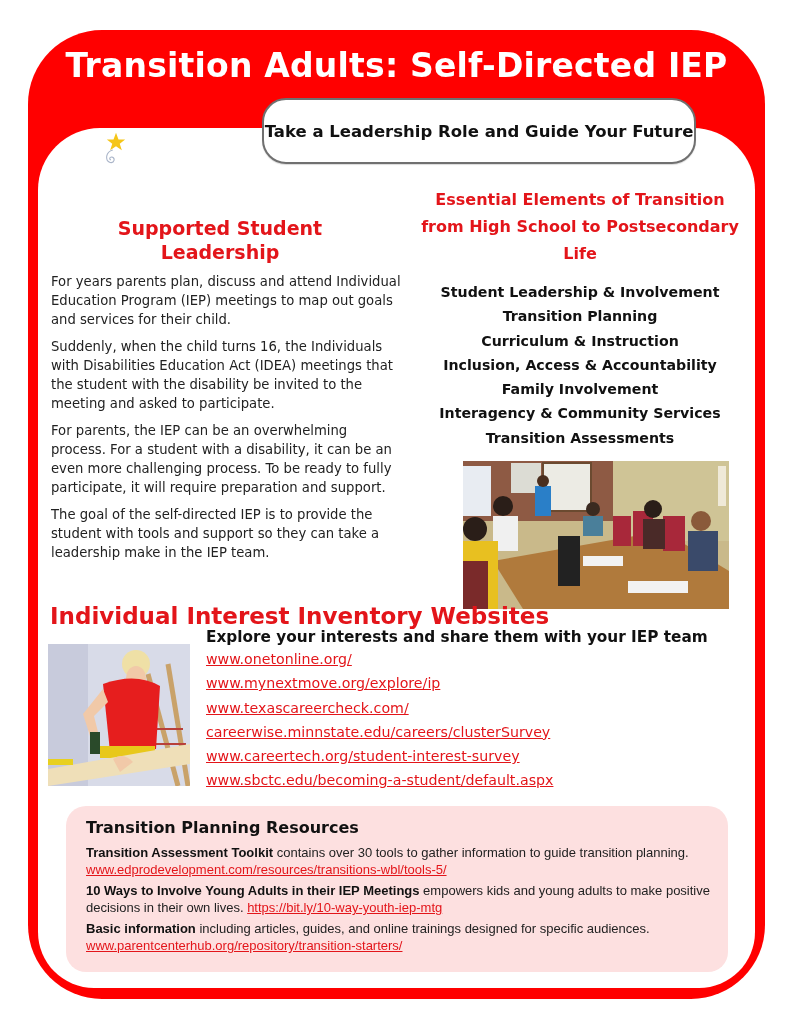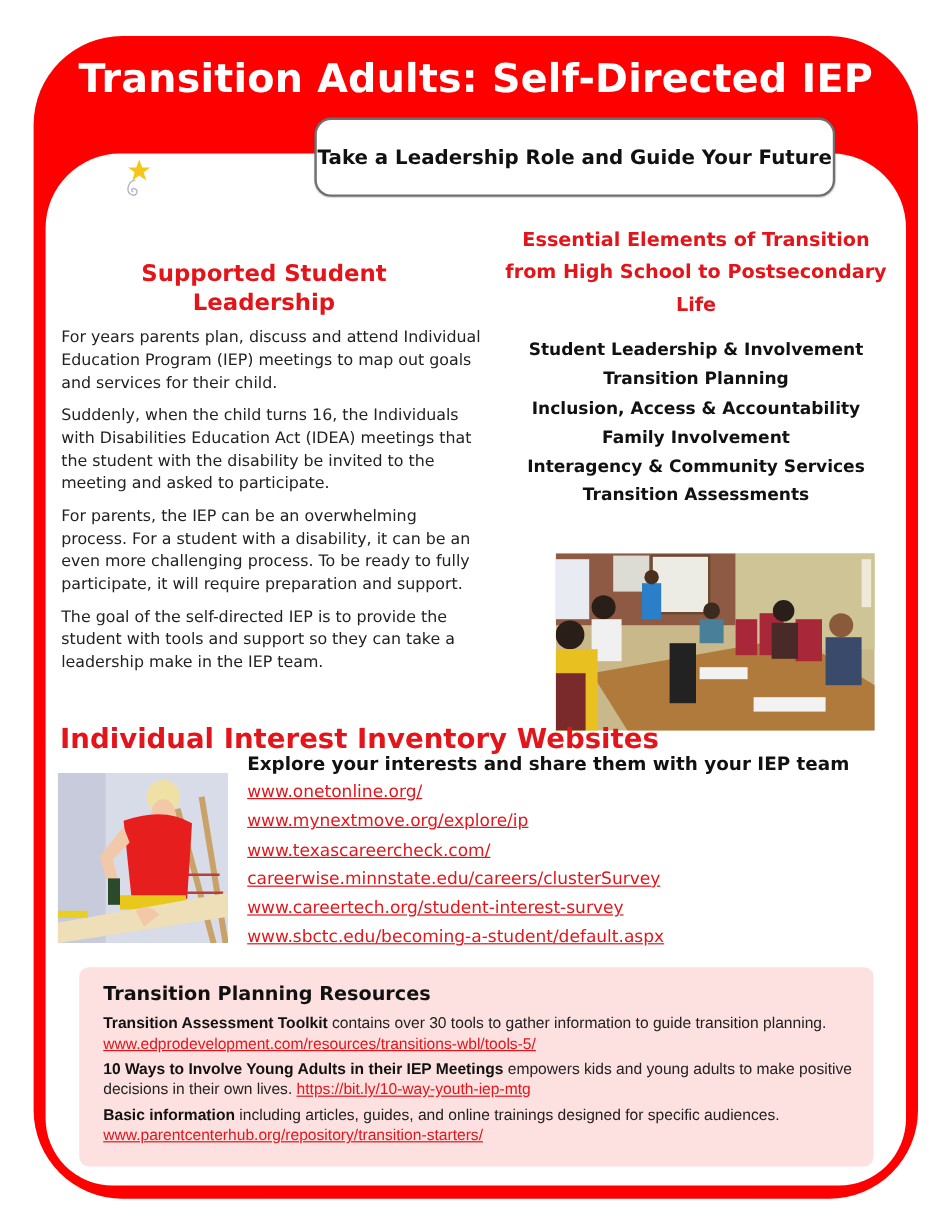--- a/index.html
+++ b/index.html
@@ -15,21 +15,21 @@
       position: absolute; left: 38px; top: 128px; width: 717px; height: 860px;
       background: #ffffff; border-radius: 62px 62px 56px 56px;
     }
     .main-title {
       position: absolute; left: 28px; top: 46px; width: 737px; text-align: center;
       color: #ffffff; font-weight: bold; font-size: 33px; letter-spacing: 0.2px;
       font-family: "DejaVu Sans", sans-serif;
     }
     .subtitle-box {
       position: absolute; left: 262px; top: 98px; width: 430px; height: 62px;
-      background: #fff; border: 2px solid #707070; border-radius: 14px;
+      background: #fff; border: 2px solid #707070; border-radius: 24px;
       display: flex; align-items: center; justify-content: center;
       font-weight: bold; font-size: 16.5px; color: #111;
       box-shadow: 0 1px 1px rgba(0,0,0,0.15);
     }
     .logo { position: absolute; left: 66px; top: 130px; width: 140px; height: 78px; }
     .logo-star { position: absolute; left: 40px; top: 2px; width: 20px; height: 20px; }
     .logo-swirl { position: absolute; left: 36px; top: 18px; width: 18px; height: 20px; }
     .logo-text {
       position: absolute; left: 0; top: 22px; font-size: 44px; font-weight: bold;
       color: #1b3a82; letter-spacing: -1.5px; font-family: "DejaVu Sans", sans-serif;
@@ -69,21 +69,21 @@
     }
     .links-list {
       position: absolute; left: 206px; top: 648px; margin: 0; padding: 0; list-style: none;
     }
     .links-list li { height: 24.3px; line-height: 22px; }
     .links-list a {
       color: #e3151a; text-decoration: underline; font-size: 14.2px;
     }
     .resources-box {
       position: absolute; left: 66px; top: 806px; width: 662px; height: 166px;
-      background: #fde0e0; border-radius: 8px;
+      background: #fde0e0; border-radius: 20px;
     }
     .resources-title {
       position: absolute; left: 20px; top: 12px; font-weight: bold; font-size: 16px; color: #111;
     }
     .resource-item {
       position: absolute; left: 20px; width: 630px; font-size: 13px; line-height: 17px;
       color: #222; font-family: "Liberation Sans", sans-serif;
     }
     .resource-item b { color: #111; }
     .resource-item a { color: #e3151a; text-decoration: underline; }
@@ -116,20 +116,21 @@
   <p>Suddenly, when the child turns 16, the Individuals with Disabilities Education Act (IDEA) meetings that the student with the disability be invited to the meeting and asked to participate.</p>
   <p>For parents, the IEP can be an overwhelming process.  For a student with a disability, it can be an even more challenging process. To be ready to fully participate, it will require preparation and support.</p>
   <p>The goal of the self-directed IEP is to provide the student with tools and support so they can take a leadership make in the IEP team.</p>
 </div>
 
 <h2 class="right-heading" style="margin:0;">Essential Elements of Transition from High School to Postsecondary Life</h2>
 
 <ul class="elements-list">
   <li>Student Leadership &amp; Involvement</li>
   <li>Transition Planning</li>
+  <li>Curriculum &amp; Instruction</li>
   <li>Inclusion, Access &amp; Accountability</li>
   <li>Family Involvement</li>
   <li>Interagency &amp; Community Services</li>
   <li>Transition Assessments</li>
 </ul>
 
 <div class="meeting-photo">
   <svg width="266" height="148" viewBox="0 0 266 148">
     <rect width="266" height="148" fill="#c9b98a"></rect>
     <rect x="0" y="0" width="150" height="60" fill="#8e5a44"></rect>

